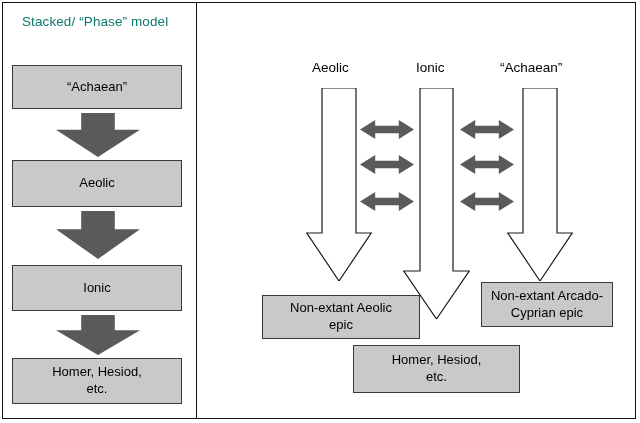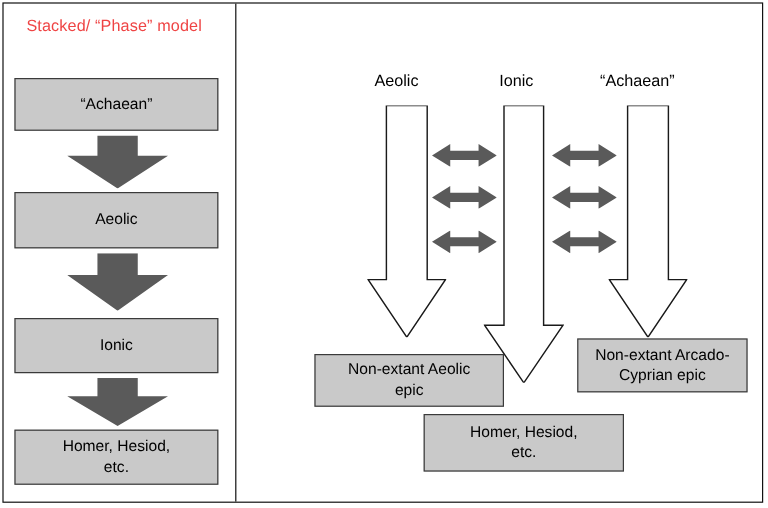--- a/index.html
+++ b/index.html
@@ -30,21 +30,21 @@
     position: absolute;
     left: 196px;
     top: 3px;
     width: 0;
     height: 415px;
     border-left: 1.5px solid #111111;
   }
   .title {
     position: absolute;
     font-size: 13.5px;
-    color: #ef4444;
+    color: #0f766e;
     white-space: nowrap;
     letter-spacing: 0.1px;
   }
   #title-left  { left: 22px;  top: 14px; }
   #title-right { left: 414px; top: 14px; }
 
   
   .gbox {
     position: absolute;
     background: #c9c9c9;
@@ -174,21 +174,21 @@
       <div class="dblarrow" style="left: 460px; top: 192px; width: 54px; height: 19px;">
         <svg width="54" height="19" viewBox="0 0 54 19">
           <polygon points="0,9.5 15.200000000000001,0 15.200000000000001,5.7 38.8,5.7 38.8,0 54,9.5 38.8,19 38.8,13.299999999999999 15.200000000000001,13.299999999999999 15.200000000000001,19" fill="#5a5a5a"></polygon>
         </svg>
       </div>
     </div>
   <div id="right-boxes">
       <div class="gbox" style="left: 262px; top: 295px; width: 158px; height: 44px; background: rgb(201, 201, 201); border-color: rgb(58, 58, 58);">
         <span>Non-extant Aeolic<br>epic</span>
       </div>
-      <div class="gbox" style="left: 481px; top: 282px; width: 142px; height: 45px; background: rgb(201, 201, 201); border-color: rgb(58, 58, 58);">
+      <div class="gbox" style="left: 481px; top: 282px; width: 132px; height: 45px; background: rgb(201, 201, 201); border-color: rgb(58, 58, 58);">
         <span>Non-extant Arcado-<br>Cyprian epic</span>
       </div>
       <div class="gbox" style="left: 353px; top: 345px; width: 167px; height: 48px; background: rgb(201, 201, 201); border-color: rgb(58, 58, 58);">
         <span>Homer, Hesiod,<br>etc.</span>
       </div>
     </div>
 
 </div>
 
 </body></html>

